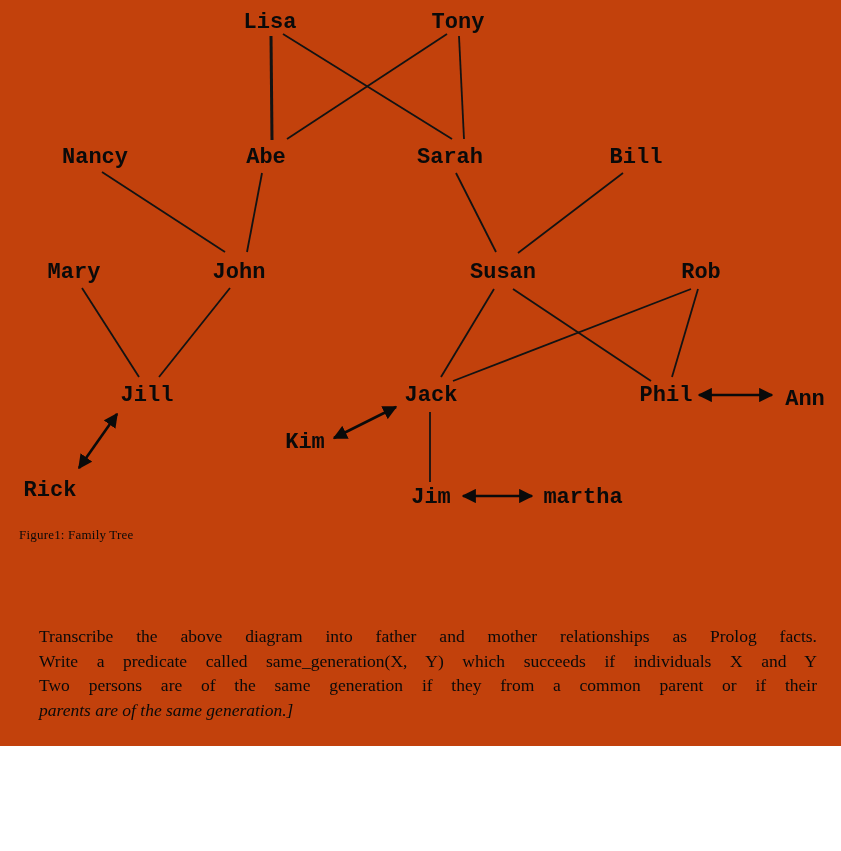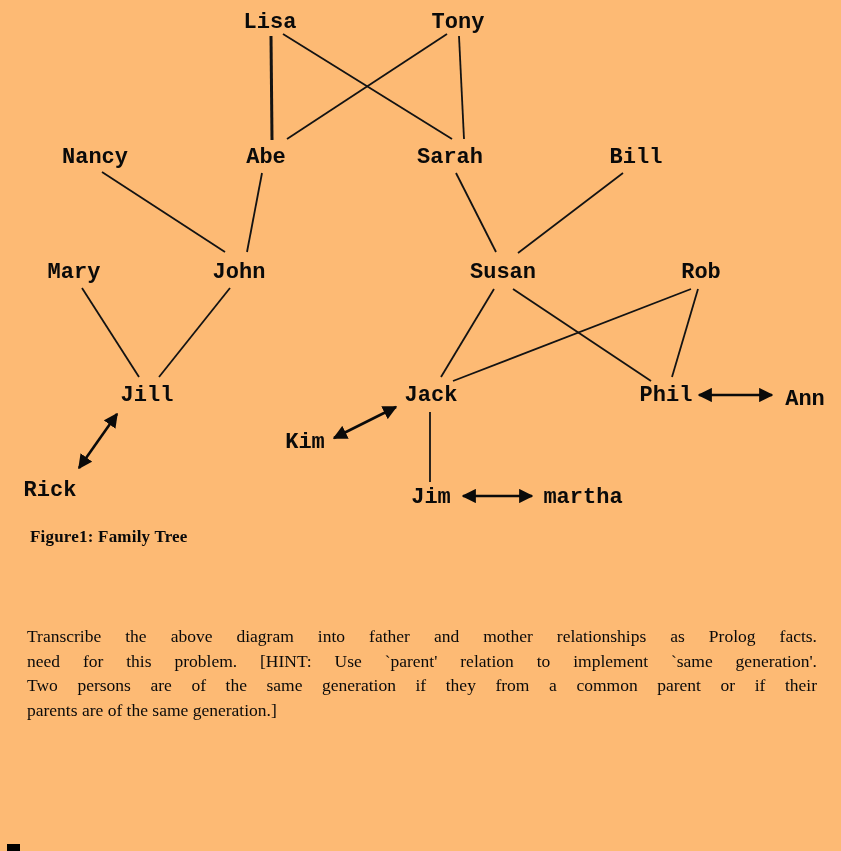--- a/index.html
+++ b/index.html
@@ -1,53 +1,52 @@
 <!DOCTYPE html>
 <html><head>
 <meta charset="utf-8">
 <style>
   * { margin: 0; padding: 0; box-sizing: border-box; }
   html, body { background: #ffffff; }
   .page {
     position: relative;
     width: 841px;
-    height: 851px;
-    background: #fdba74;
+    height: 746px;
+    background: #c2410c;
     overflow: hidden;
     font-family: "Liberation Serif", serif;
     color: #0a0a0a;
   }
   #tree-svg { position: absolute; left: 0; top: 0; display: block; }
   .node {
     font-family: "Liberation Mono", "DejaVu Sans Mono", monospace;
     font-size: 22px;
     font-weight: 600;
     fill: #0a0a0a;
     text-anchor: middle;
   }
   .edge { stroke: #131313; stroke-linecap: butt; }
   .marriage { stroke: #0a0a0a; stroke-width: 2.6; }
   .caption {
     position: absolute;
-    left: 30px;
+    left: 19px;
     top: 527px;
-    font-size: 17px;
+    font-size: 13px;
     letter-spacing: 0.2px;
-    font-weight: bold;
   }
   .problem {
     position: absolute;
     left: 27px;
     top: 624px;
     width: 790px;
     font-size: 17.5px;
     line-height: 24.6px;
   }
-  .pline { text-align: justify; text-align-last: justify; }
-  .pline:last-child { text-align-last: left; }
+  .pline { text-align: justify; text-align-last: justify; margin-left: 12px; }
+  .pline:last-child { text-align-last: left; font-style: italic; }
   .cutoff {
     position: absolute;
     left: 7px;
     top: 844px;
     width: 13px;
     height: 7px;
     background: #000;
   }
 </style>
 </head>
@@ -103,20 +102,20 @@
         <text x="50" y="496" class="node">Rick</text>
         <text x="431" y="503" class="node">Jim</text>
         <text x="583" y="503" class="node">martha</text>
       </g>
   </svg>
 
   <div class="caption">Figure1: Family Tree</div>
 
   <div class="problem">
       <div class="pline">Transcribe the above diagram into father and mother relationships as Prolog facts.</div>
-      <div class="pline">need for this problem. [HINT: Use `parent' relation to implement `same generation'.</div>
+      <div class="pline">Write a predicate called same_generation(X, Y) which succeeds if individuals X and Y</div>
       <div class="pline">Two persons are of the same generation if they from a common parent or if their</div>
       <div class="pline">parents are of the same generation.]</div>
     </div>
 
   <div class="cutoff"></div>
 
 </div>
 
 </body></html>

